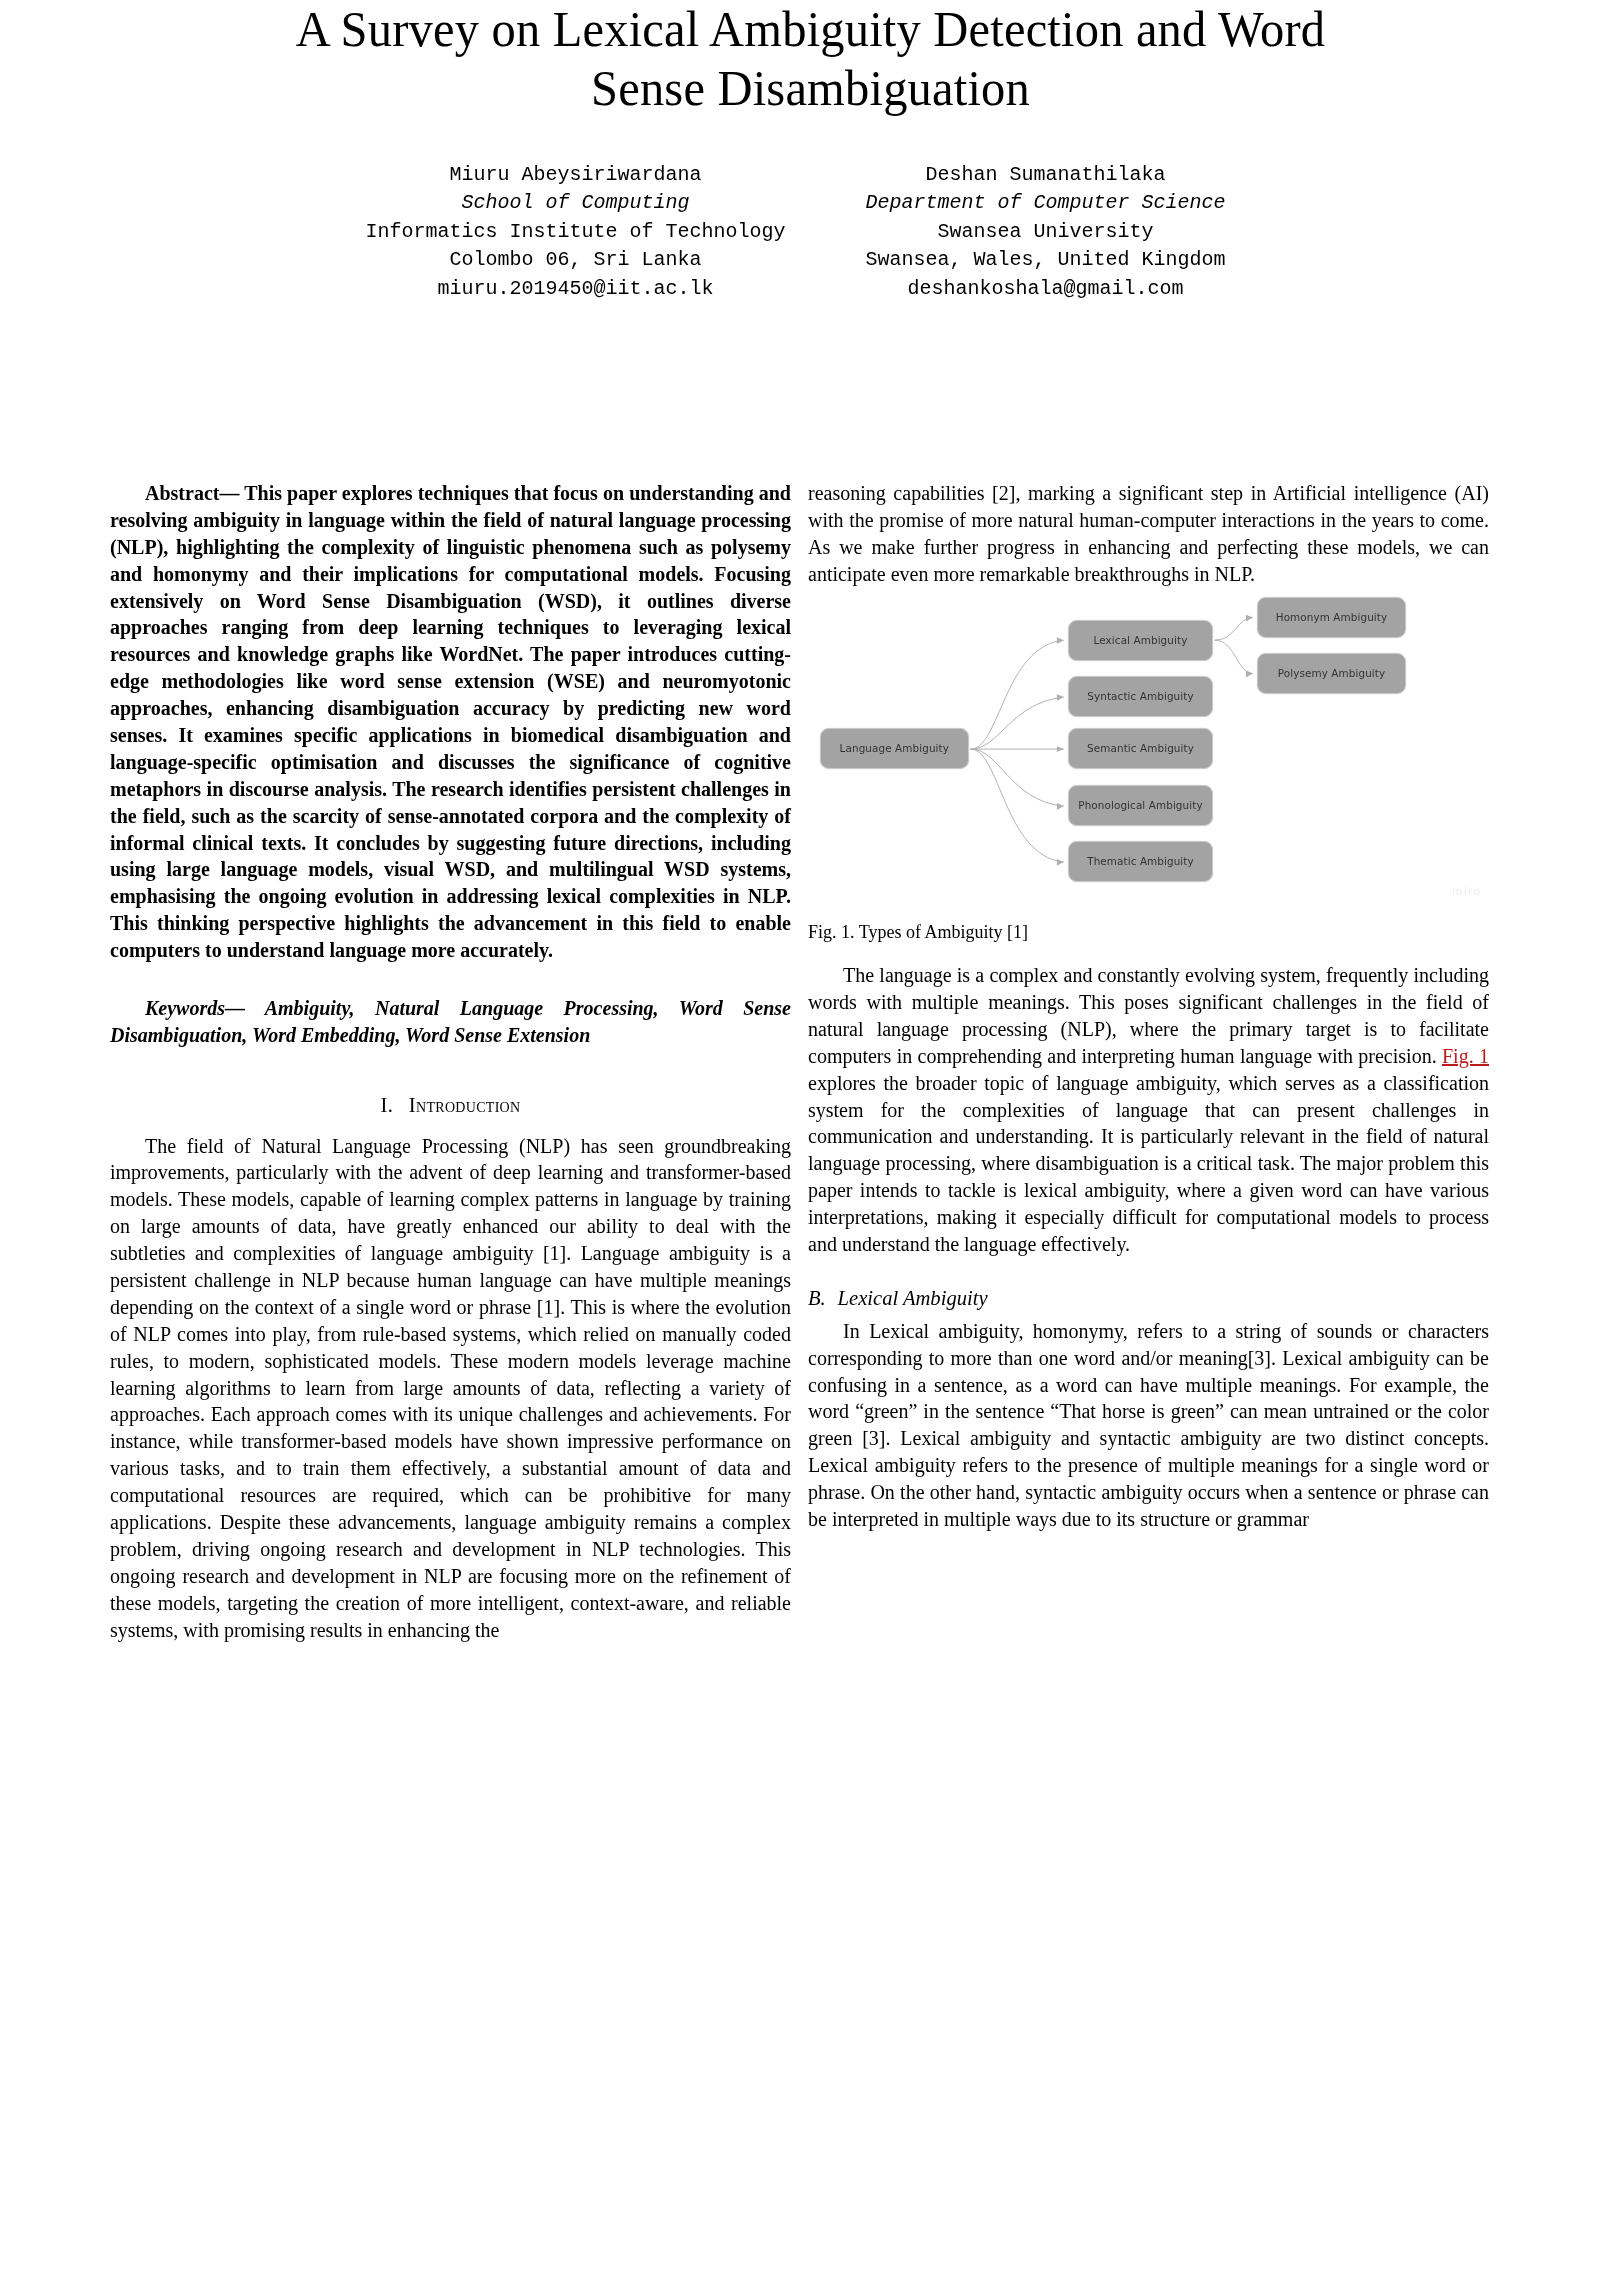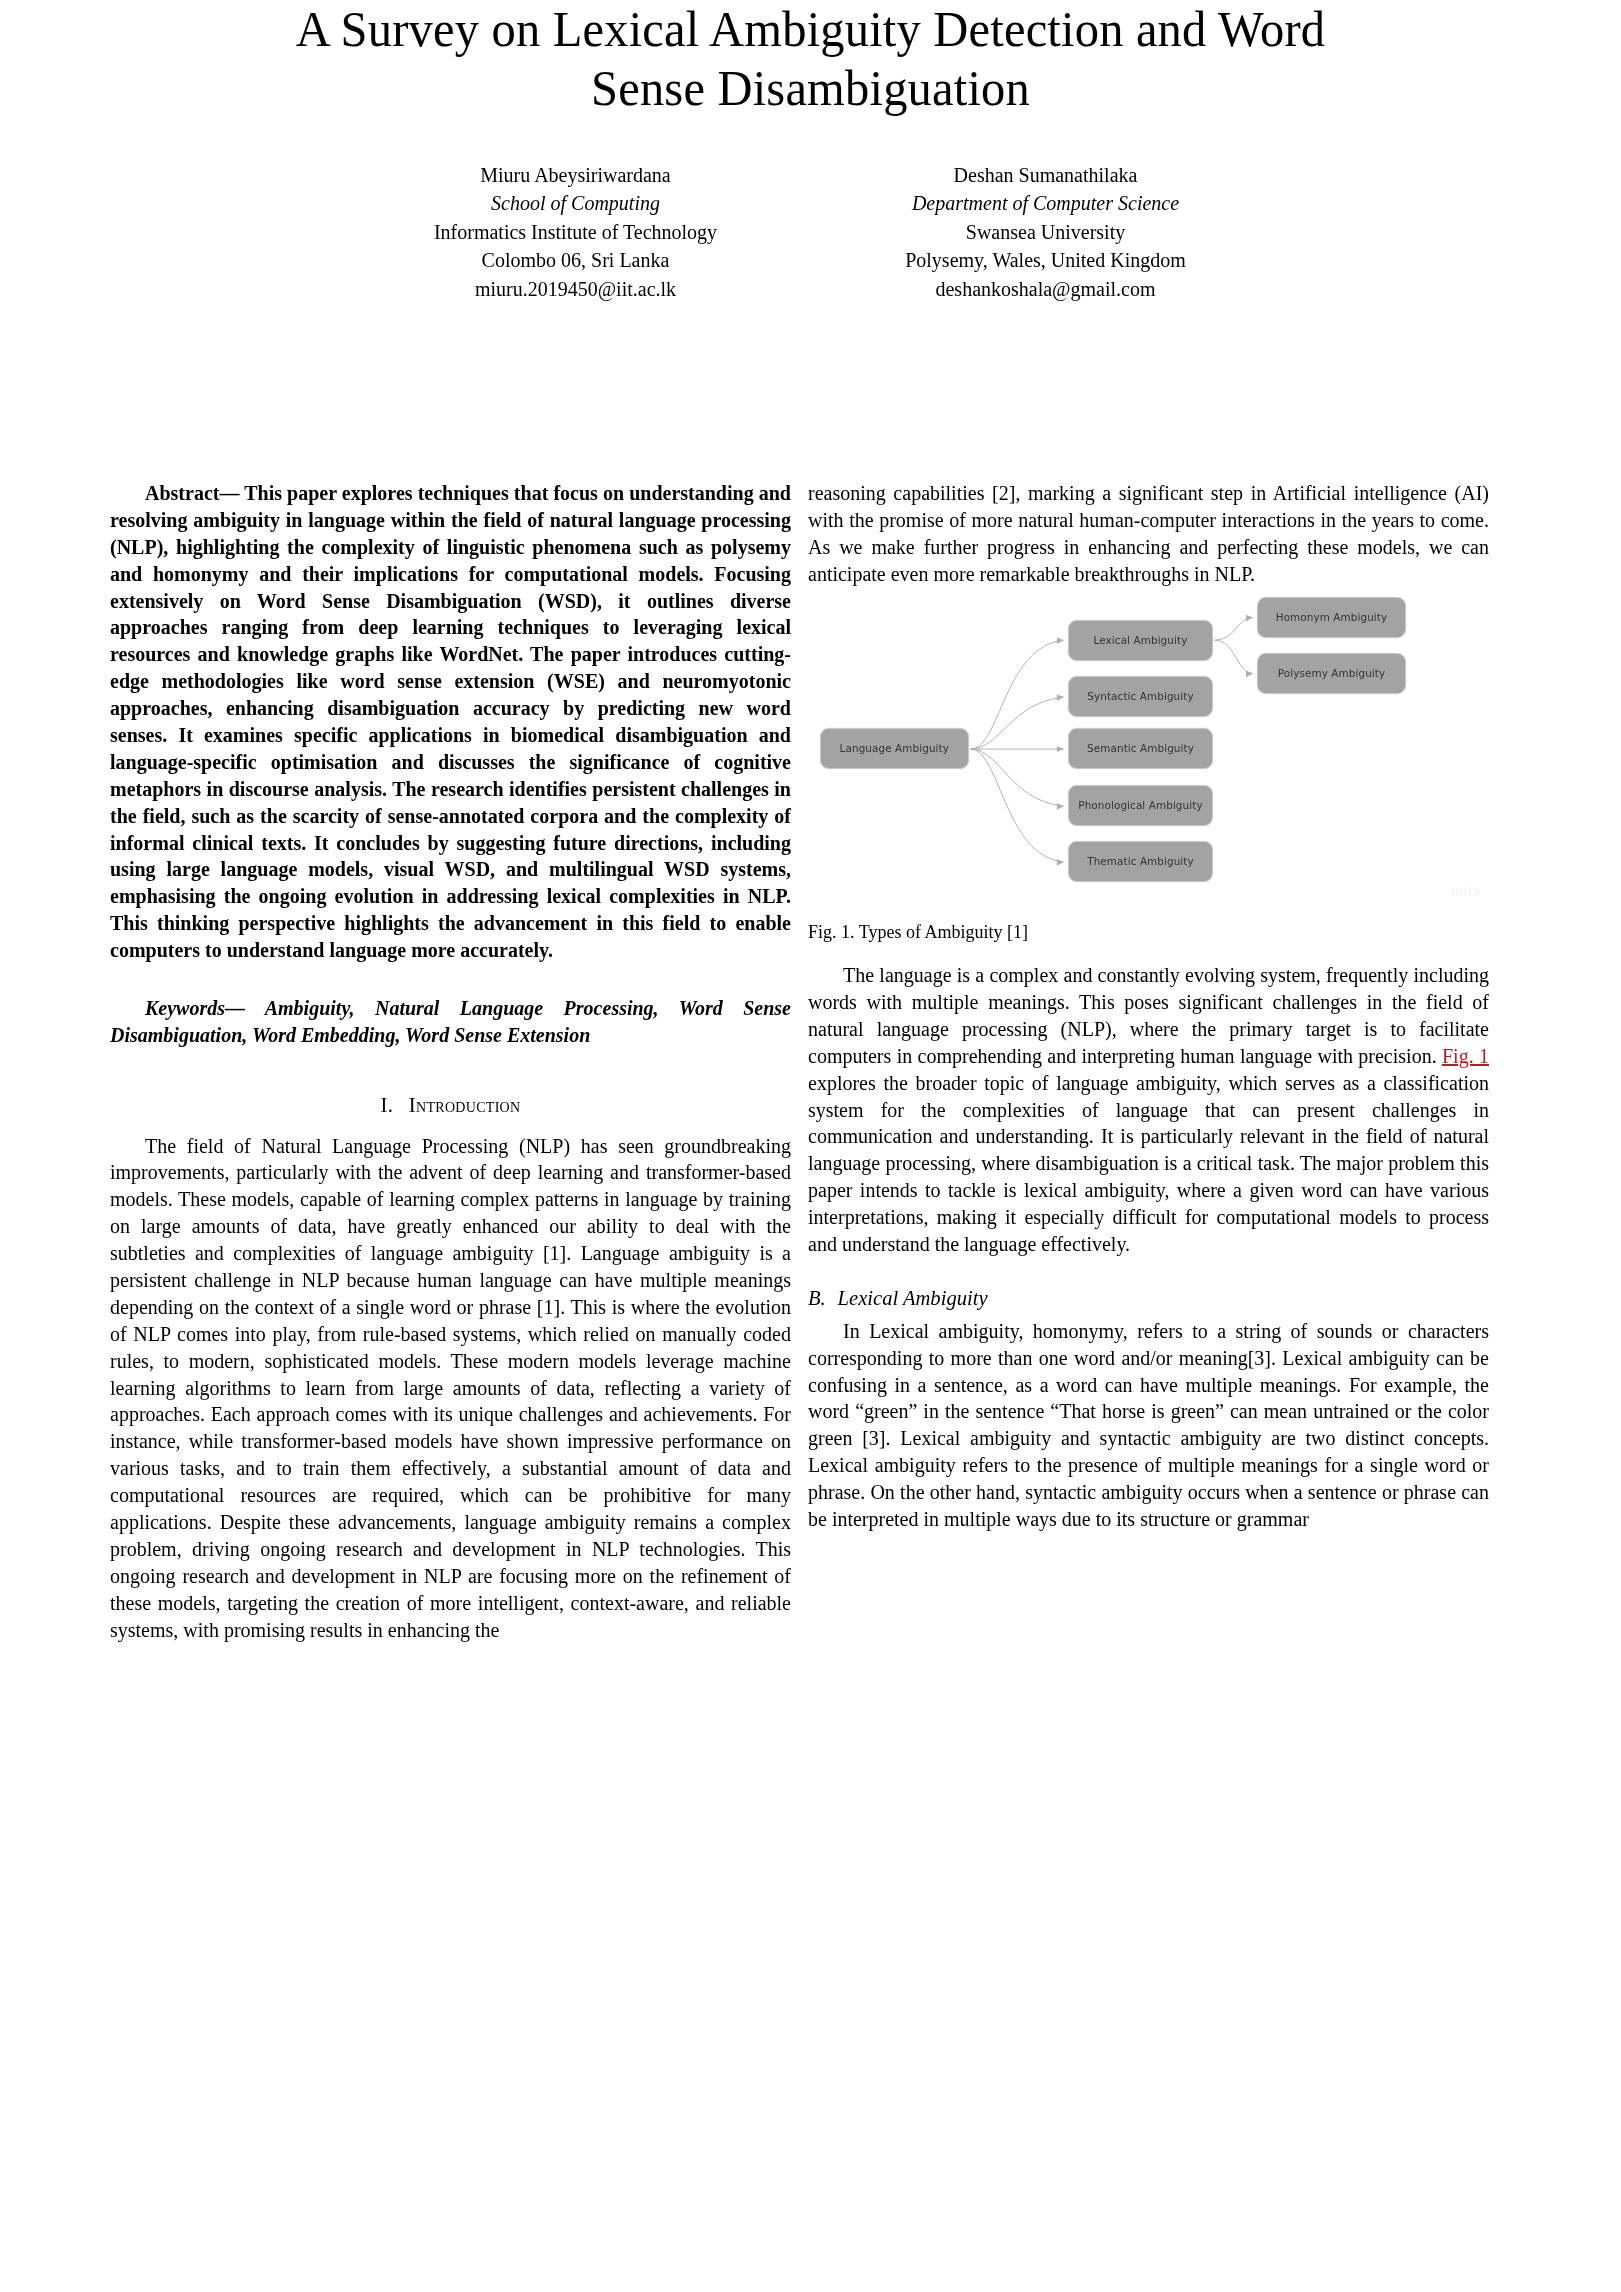--- a/index.html
+++ b/index.html
@@ -42,20 +42,21 @@
   .authors {
     display: flex;
     justify-content: center;
     margin-top: 43px;
   }
   .author-col {
     width: 470px;
     text-align: center;
     font-size: 20px;
     line-height: 1.42;
+    font-family: Liberation Mono, monospace;
   }
   .author-col .aff-em {
     font-style: italic;
   }
   .author-col .a-name { }
   .author-col .a-line { display: block; }
 
   
   .columns {
     position: absolute;
@@ -206,21 +207,21 @@
       <span class="a-line aff-em">School of Computing</span>
       <span class="a-line">Informatics Institute of Technology</span>
       <span class="a-line">Colombo 06, Sri Lanka</span>
       <span class="a-line">miuru.2019450@iit.ac.lk</span>
     </div>
 
     <div class="author-col">
       <span class="a-line a-name">Deshan Sumanathilaka</span>
       <span class="a-line aff-em">Department of Computer Science</span>
       <span class="a-line">Swansea University</span>
-      <span class="a-line">Polysemy, Wales, United Kingdom</span>
+      <span class="a-line">Swansea, Wales, United Kingdom</span>
       <span class="a-line">deshankoshala@gmail.com</span>
     </div>
 
   </div>
 
   <div class="columns">
 
     <div class="col">
 
       <p class="abstract"><span class="abs-lead">Abstract—</span><span> This paper explores techniques that focus on understanding and resolving ambiguity in language within the field of natural language processing (NLP), highlighting the complexity of linguistic phenomena such as polysemy and homonymy and their implications for computational models. Focusing extensively on Word Sense Disambiguation (WSD), it outlines diverse approaches ranging from deep learning techniques to leveraging lexical resources and knowledge graphs like WordNet. The paper introduces cutting-edge methodologies like word sense extension (WSE) and neuromyotonic approaches, enhancing disambiguation accuracy by predicting new word senses. It examines specific applications in biomedical disambiguation and language-specific optimisation and discusses the significance of cognitive metaphors in discourse analysis. The research identifies persistent challenges in the field, such as the scarcity of sense-annotated corpora and the complexity of informal clinical texts. It concludes by suggesting future directions, including using large language models, visual WSD, and multilingual WSD systems, emphasising the ongoing evolution in addressing lexical complexities in NLP. This thinking perspective highlights the advancement in this field to enable computers to understand language more accurately.</span></p>

